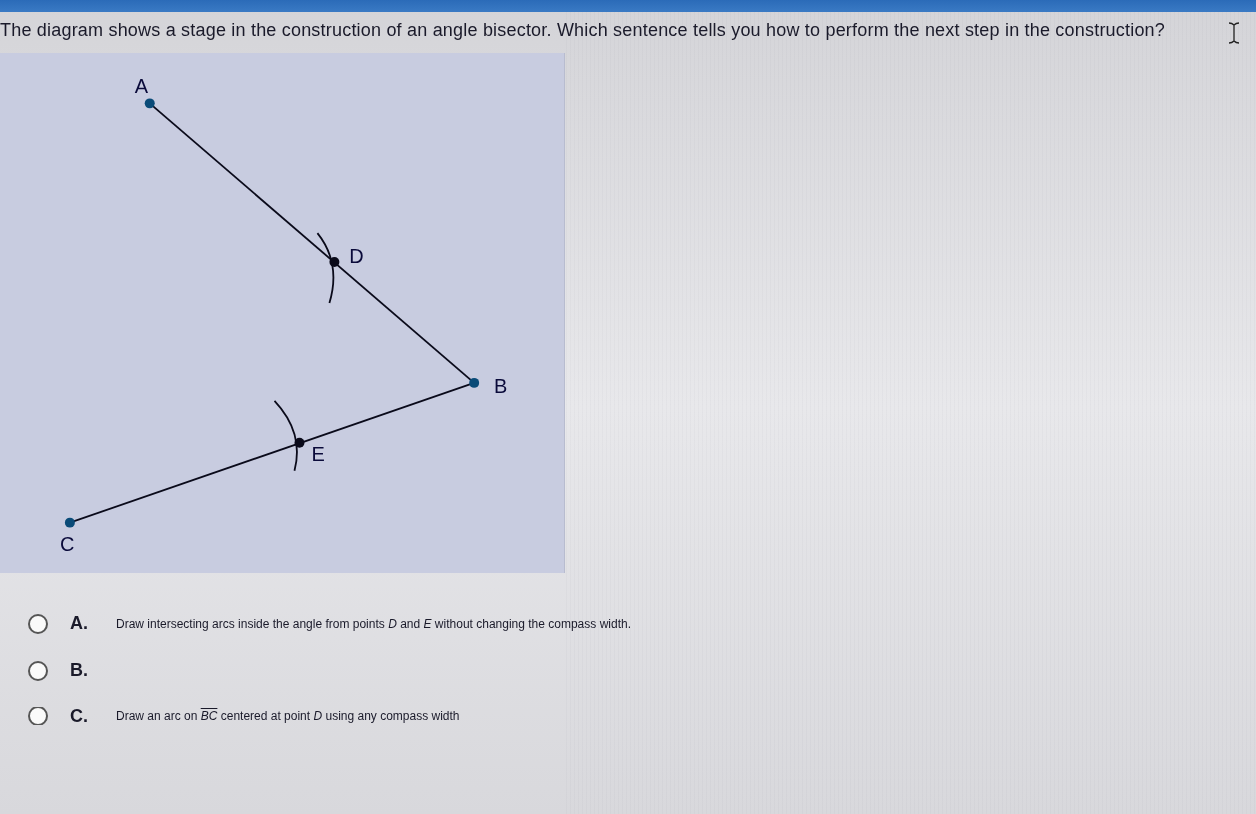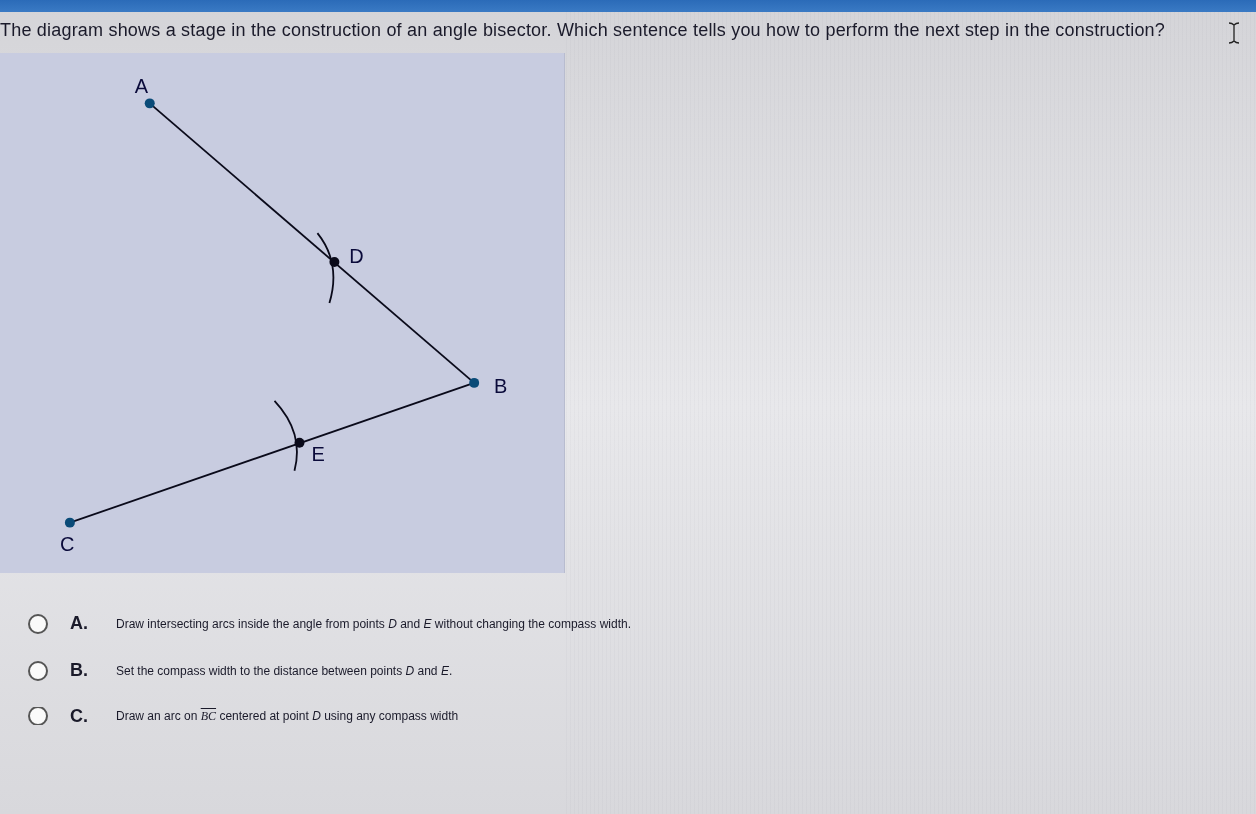--- a/index.html
+++ b/index.html
@@ -66,21 +66,20 @@
     .option-text {
       font-size: 12px;
       color: #1a1a2a;
     }
     .option-text em {
       font-style: italic;
     }
     .overline {
       text-decoration: overline;
       font-style: italic;
-      font-family: Liberation Serif, serif;
     }
     .cut-row {
       overflow: hidden;
       height: 18px;
     }
     .moire {
       position: absolute;
       right: 0;
       top: 12px;
       bottom: 0;
@@ -155,23 +154,20 @@
     <div class="radio"></div>
     <div class="option-letter">A.</div>
     <div class="option-text">
       Draw intersecting arcs inside the angle from points <em>D</em> and <em>E</em> without changing the compass width.
     </div>
   </div>
 
   <div class="answer-row">
     <div class="radio"></div>
     <div class="option-letter">B.</div>
-    <div class="option-text">
-      Set the compass width to the distance between points <em>D</em> and <em>E</em>.
-    </div>
   </div>
 
   <div class="answer-row cut-row">
     <div class="radio"></div>
     <div class="option-letter">C.</div>
     <div class="option-text">
       Draw an arc on <span class="overline">BC</span> centered at point <em>D</em> using any compass width
     </div>
   </div>
 

